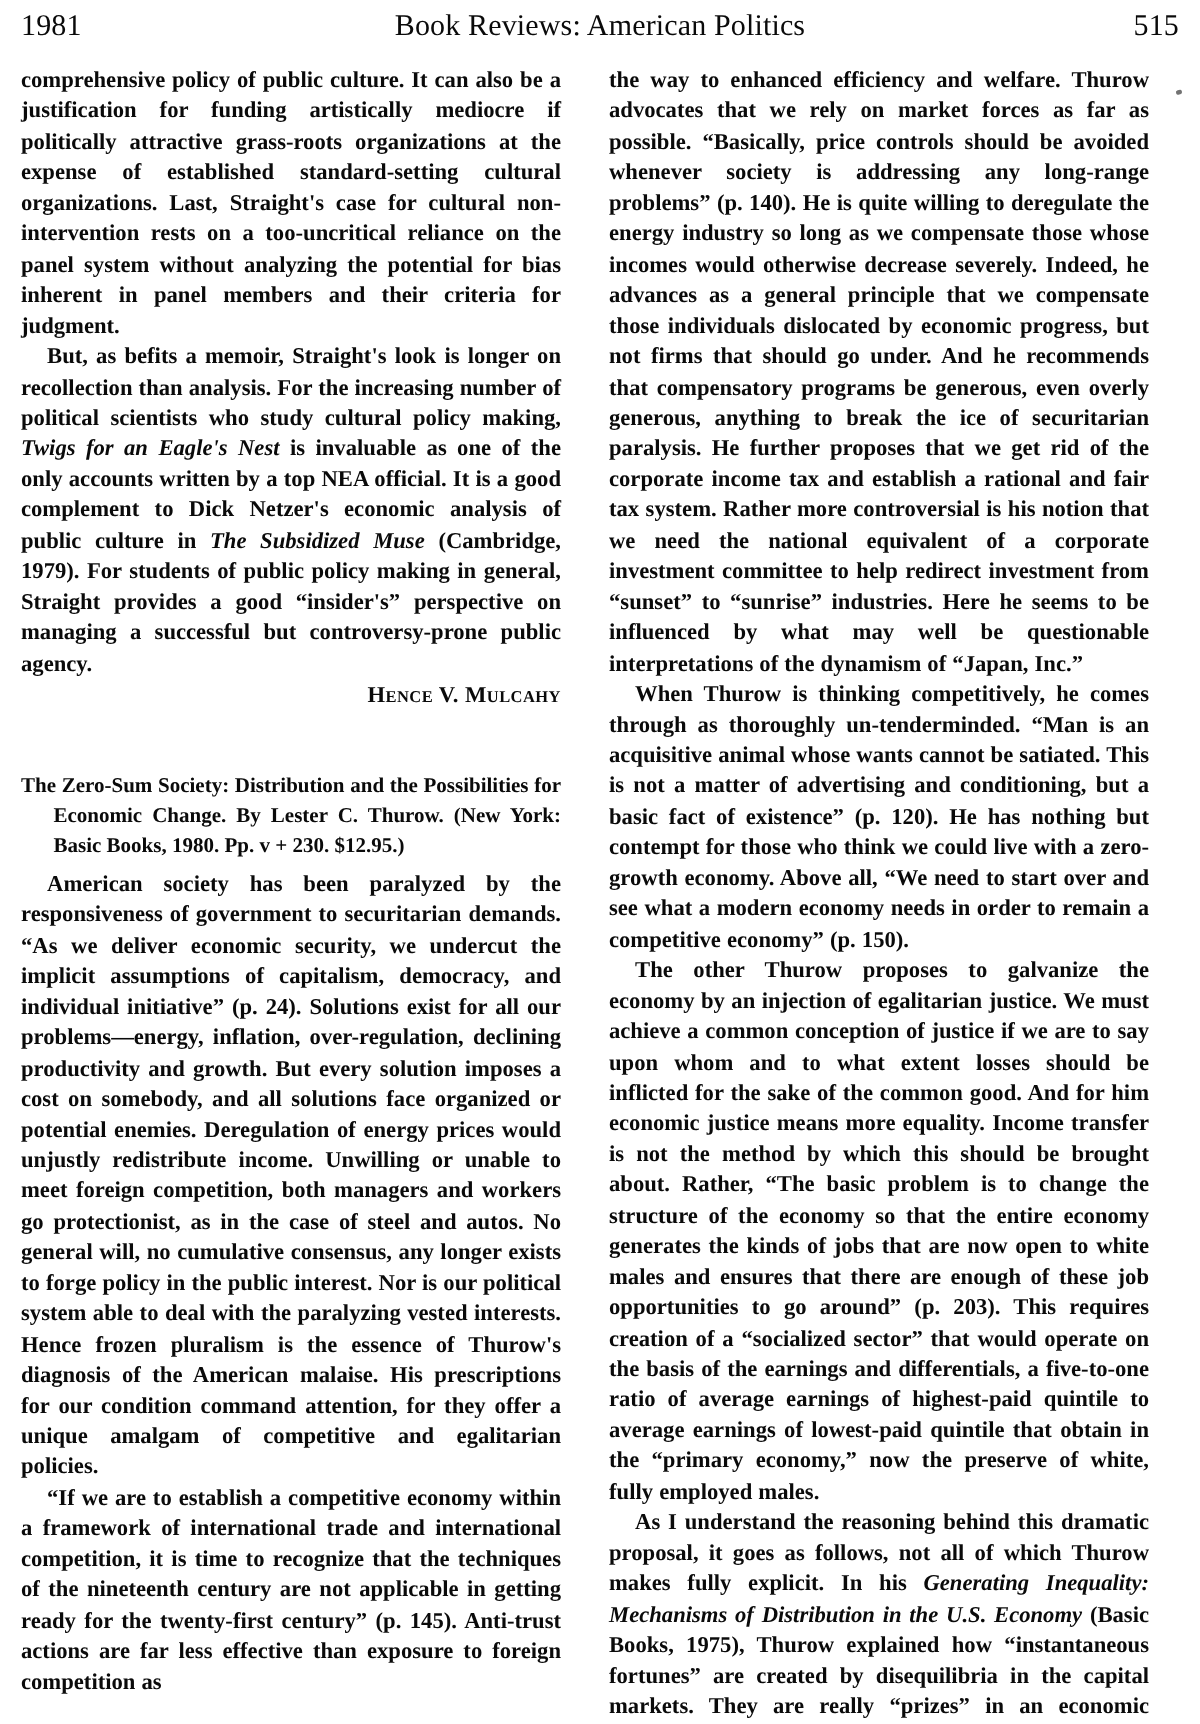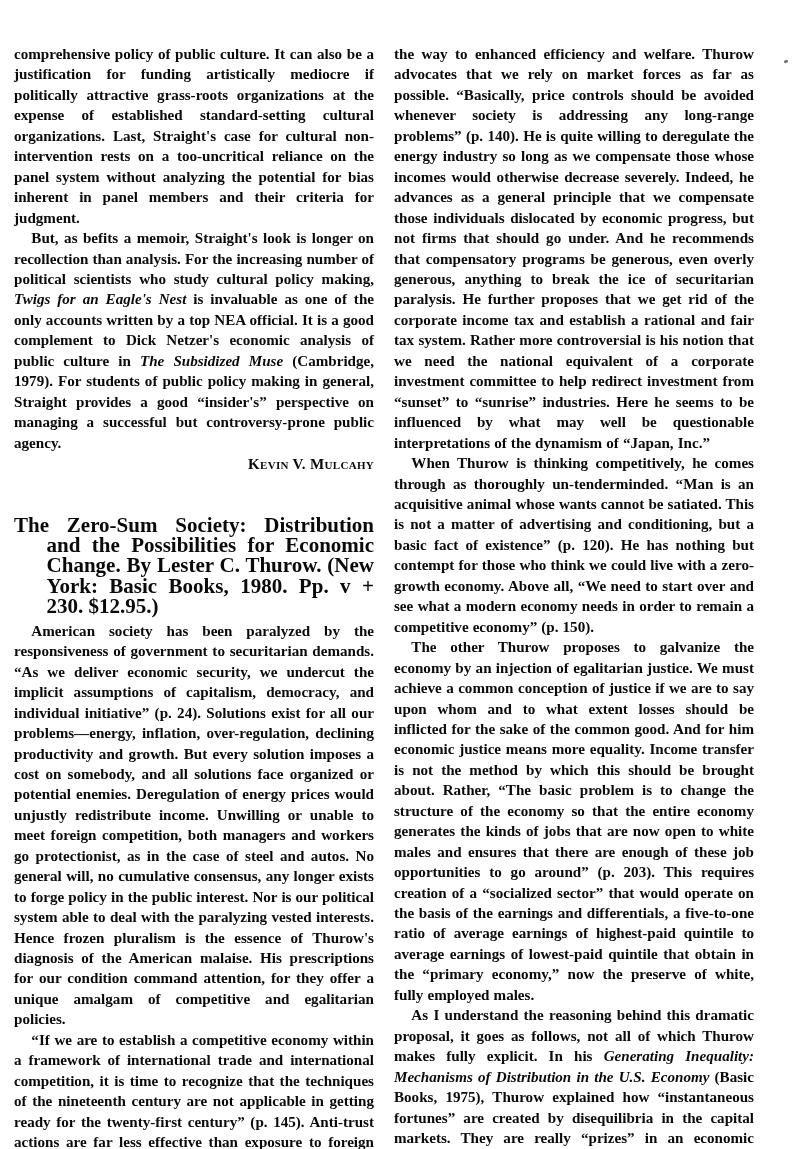--- a/index.html
+++ b/index.html
@@ -56,21 +56,21 @@
   }
 
   
   .columns {
     position: absolute;
     top: 44px;
     left: 14px;
     right: 12px;
     bottom: 0;
     display: flex;
-    gap: 20px;
+    gap: 32px;
   }
   .col {
     width: 360px;
     flex: 0 0 360px;
   }
 
   p {
     margin: 0;
     font-size: 15.1px;
     line-height: 20.45px;
@@ -98,21 +98,21 @@
     line-height: 20.45px;
     font-style: italic;
     text-align: left;
     margin-top: 1px;
   }
 
   .gap-after-affil { height: 40px; }
 
   
   .citation {
-    font-size: 21px;
+    font-size: 14px;
     line-height: 20.45px;
     text-align: justify;
     padding-left: 1.55em;
     text-indent: -1.55em;
     margin-bottom: 4px;
   }
   .citation .booktitle {
     font-weight: bold;
   }
 
@@ -136,32 +136,37 @@
   }
   .col p, .citation { font-weight: 600; }
   .running-head { font-weight: 600; }
   .signature, .affiliation { font-weight: 600; }
 </style>
 </head>
 <body>
 
 <div class="page">
 
+  <div class="running-head">
+    <span class="folio folio-left">1981</span>
+    <span class="head-title">Book Reviews: American Politics</span>
+    <span class="folio folio-right">515</span>
+  </div>
 
   <div class="speck"></div>
 
   <div class="columns">
 
     <div class="col">
 
       <p class="noindent">comprehensive policy of public culture. It can also be a justification for funding artistically mediocre if politically attractive grass-roots organizations at the expense of established standard-setting cultural organizations. Last, Straight's case for cultural non-intervention rests on a too-uncritical reliance on the panel system without analyzing the potential for bias inherent in panel members and their criteria for judgment.</p>
 
       <p><span>But, as befits a memoir, Straight's look is longer on recollection than analysis. For the increasing number of political scientists who study cultural policy making, </span><i>Twigs for an Eagle's Nest</i><span> is invaluable as one of the only accounts written by a top NEA official. It is a good complement to Dick Netzer's economic analysis of public culture in </span><i>The Subsidized Muse</i><span> (Cambridge, 1979). For students of public policy making in general, Straight provides a good “insider's” perspective on managing a successful but controversy-prone public agency.</span></p>
 
-      <div class="signature">Kevin V. Mulcahy</div>
+      <div class="signature">Hence V. Mulcahy</div>
 
       <div class="gap-after-affil"></div>
 
       <div class="citation"><span class="booktitle">The Zero-Sum Society: Distribution and the Possibilities for Economic Change.</span><span> By Lester C. Thurow. (New York: Basic Books, 1980. Pp. v + 230. $12.95.)</span></div>
 
       <p>American society has been paralyzed by the responsiveness of government to securitarian demands. “As we deliver economic security, we undercut the implicit assumptions of capitalism, democracy, and individual initiative” (p. 24). Solutions exist for all our problems—energy, inflation, over-regulation, declining productivity and growth. But every solution imposes a cost on somebody, and all solutions face organized or potential enemies. Deregulation of energy prices would unjustly redistribute income. Unwilling or unable to meet foreign competition, both managers and workers go protectionist, as in the case of steel and autos. No general will, no cumulative consensus, any longer exists to forge policy in the public interest. Nor is our political system able to deal with the paralyzing vested interests. Hence frozen pluralism is the essence of Thurow's diagnosis of the American malaise. His prescriptions for our condition command attention, for they offer a unique amalgam of competitive and egalitarian policies.</p>
 
       <p>“If we are to establish a competitive economy within a framework of international trade and international competition, it is time to recognize that the techniques of the nineteenth century are not applicable in getting ready for the twenty-first century” (p. 145). Anti-trust actions are far less effective than exposure to foreign competition as</p>
 
     </div>

